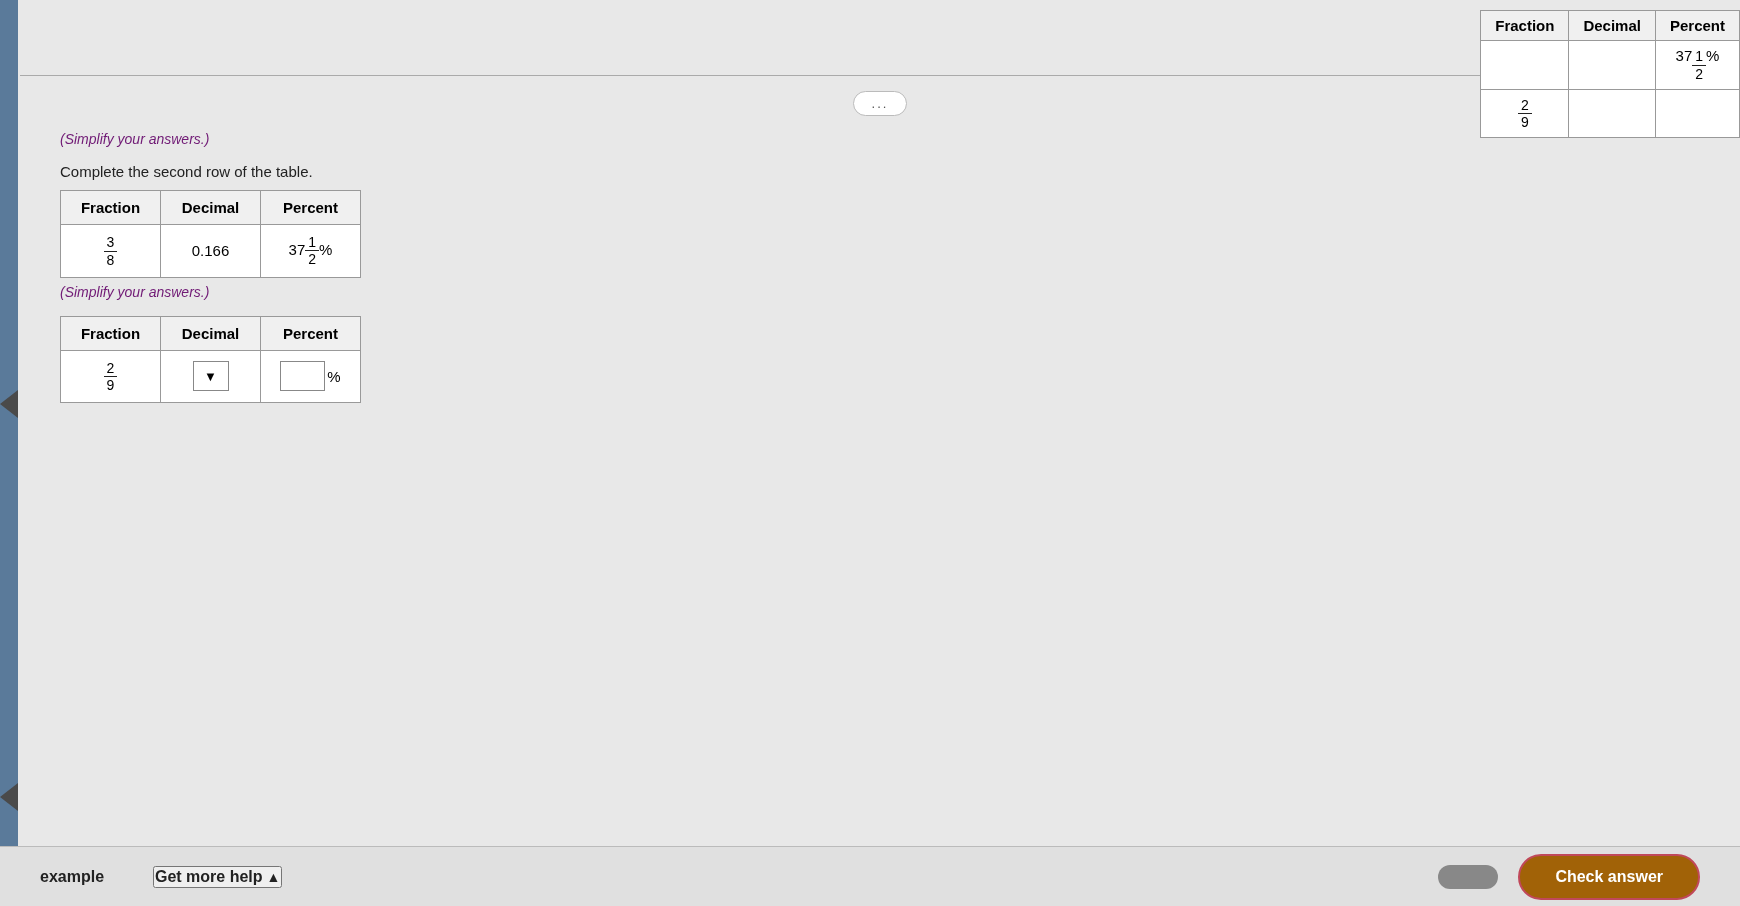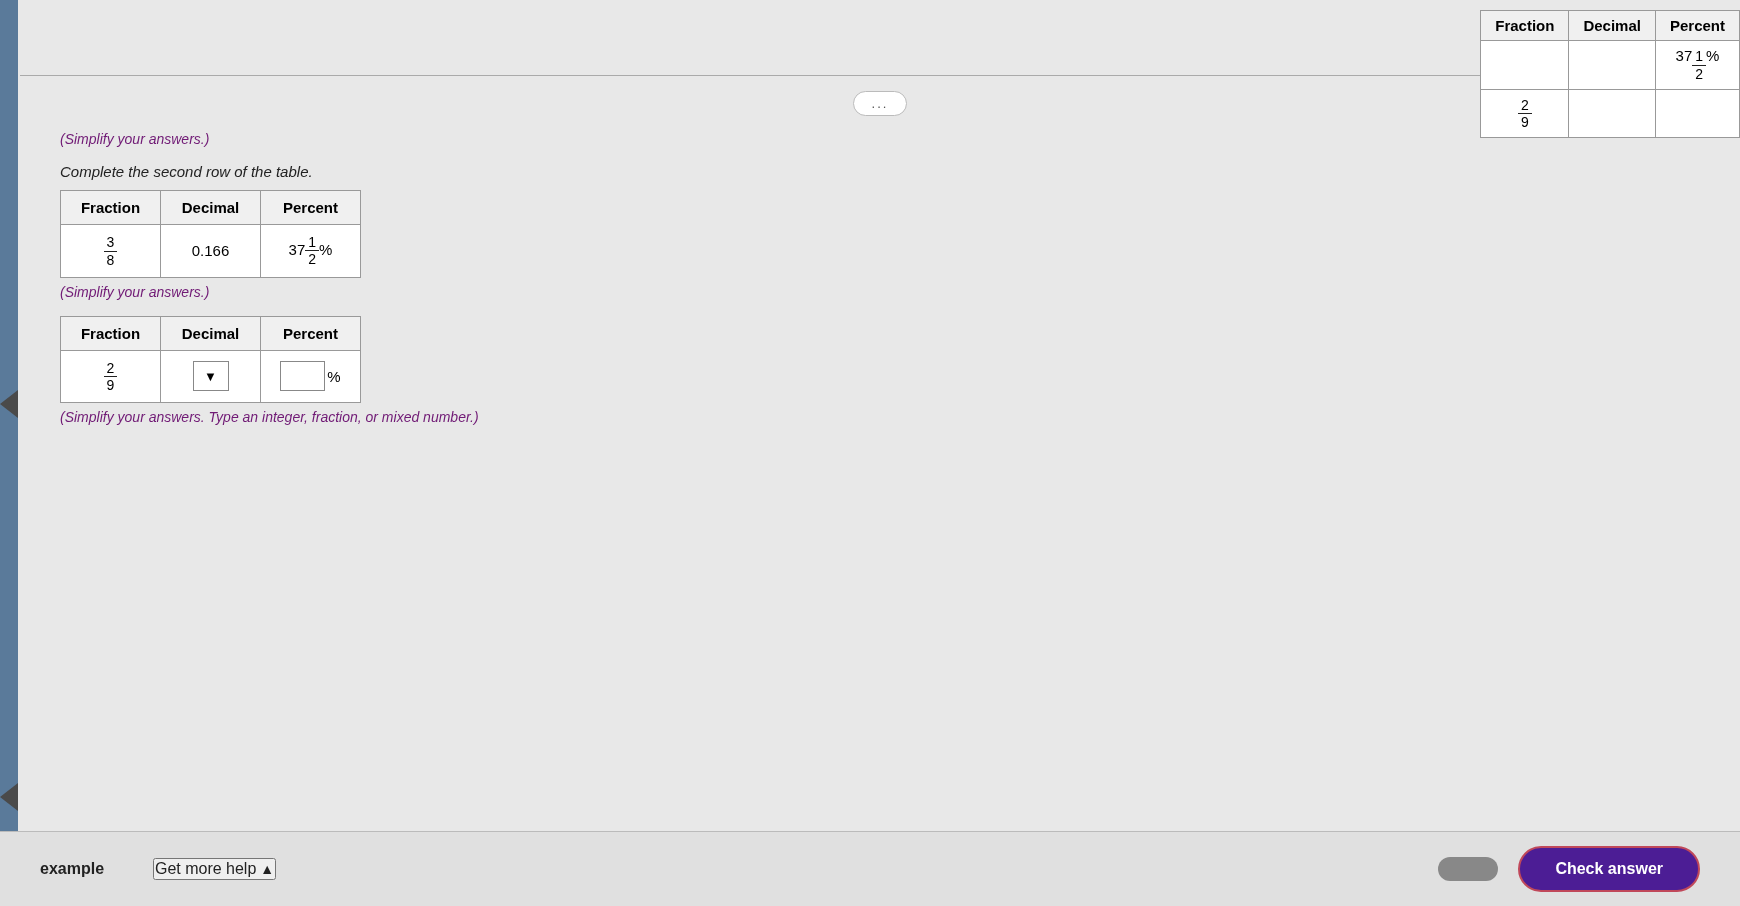--- a/index.html
+++ b/index.html
@@ -70,21 +70,20 @@
       color: #555;
       cursor: pointer;
       letter-spacing: 2px;
     }
 
     
     .section-label {
       font-size: 15px;
       color: #222;
       margin: 8px 0 10px 40px;
-      font-style: italic;
     }
 
     
     .row-table {
       border-collapse: collapse;
       margin-left: 40px;
       font-size: 15px;
       background: white;
     }
     .row-table th, .row-table td {
@@ -153,57 +152,57 @@
       font-size: 14px;
       text-align: center;
     }
 
     
     .bottom-bar {
       position: fixed;
       bottom: 0;
       left: 0;
       width: 1740px;
-      height: 75px;
+      height: 60px;
       background: #e0e0e0;
       border-top: 1px solid #bbb;
       display: flex;
       align-items: center;
       padding: 0 40px;
       gap: 20px;
     }
     .example-link {
       font-size: 16px;
       color: #222;
       font-weight: bold;
       cursor: pointer;
       text-decoration: none;
     }
     .get-more-help {
       font-size: 16px;
       color: #222;
-      font-weight: normal;
+      font-weight: bold;
       cursor: pointer;
       display: flex;
       align-items: center;
       gap: 4px;
       justify-content: space-between;
     }
     .bottom-spacer { flex: 1; }
     .skip-btn {
       background: #888;
       border: none;
       border-radius: 25px;
       color: white;
       font-size: 15px;
       padding: 12px 30px;
       cursor: pointer;
     }
     .check-answer-btn {
-      background: #4c1d95;
+      background: #a16207;
       border: 2px solid #c0485a;
       border-radius: 25px;
       color: white;
       font-size: 16px;
       font-weight: bold;
       padding: 12px 35px;
       cursor: pointer;
     }
 
     
@@ -351,21 +350,20 @@
           <td>
             <div class="percent-input-cell">
               <input class="percent-input" type="text" value="" style="">
               <span>%</span>
             </div>
           </td>
         </tr>
       </tbody>
     </table>
 
-    <p class="simplify-note">(Simplify your answers. Type an integer, fraction, or mixed number.)</p>
 
   </div>
 
   <div class="side-arrow-left"></div>
   <div class="side-arrow-bottom"></div>
 
   <div class="bottom-bar">
     <a class="example-link" href="#">example</a>
     <span style="font-size:16px; color:#888;">&nbsp;&nbsp;</span>
     <button class="get-more-help">

